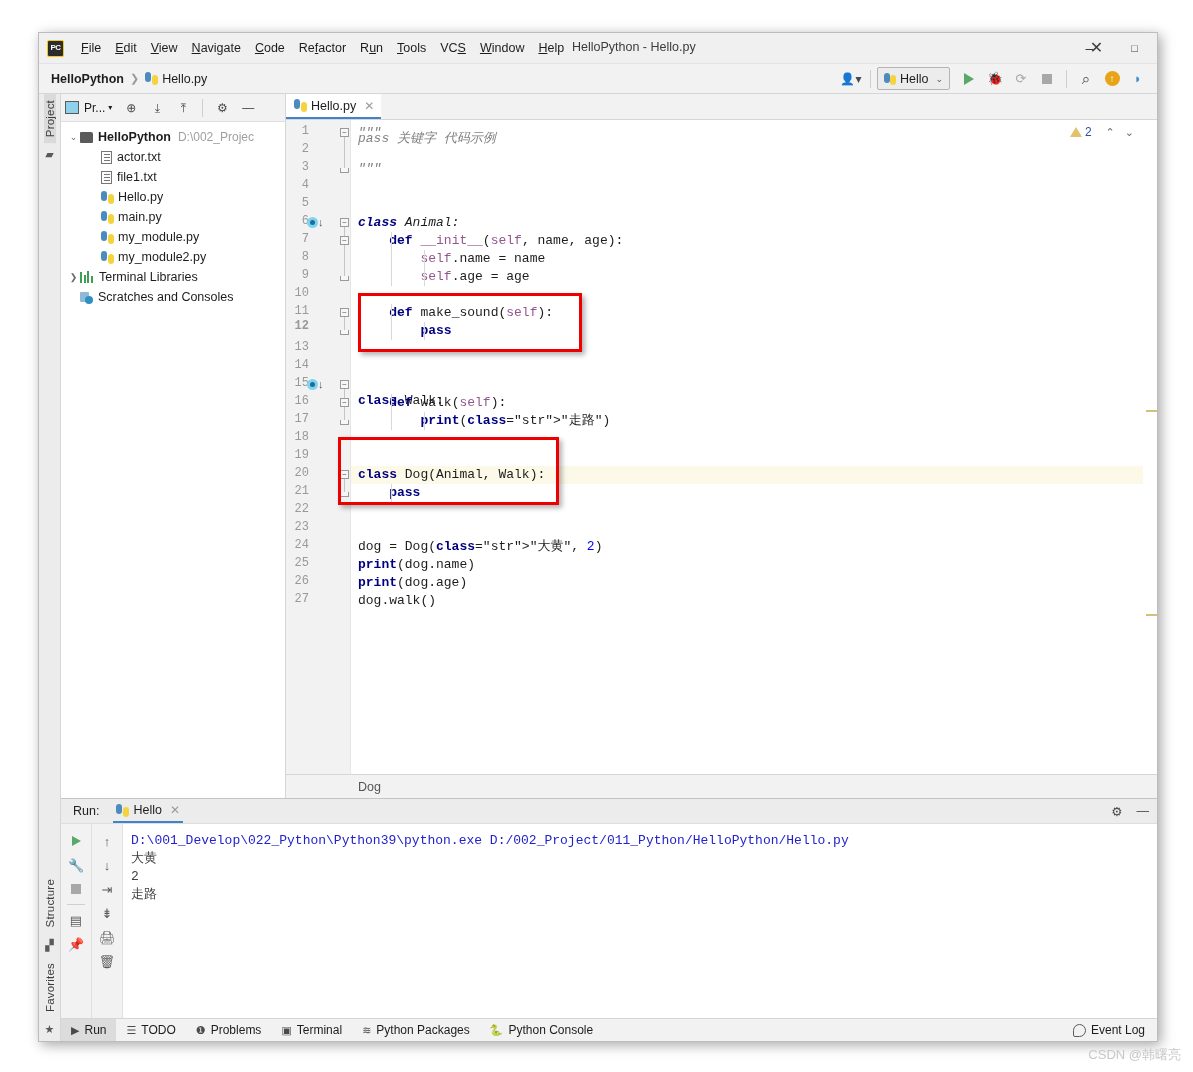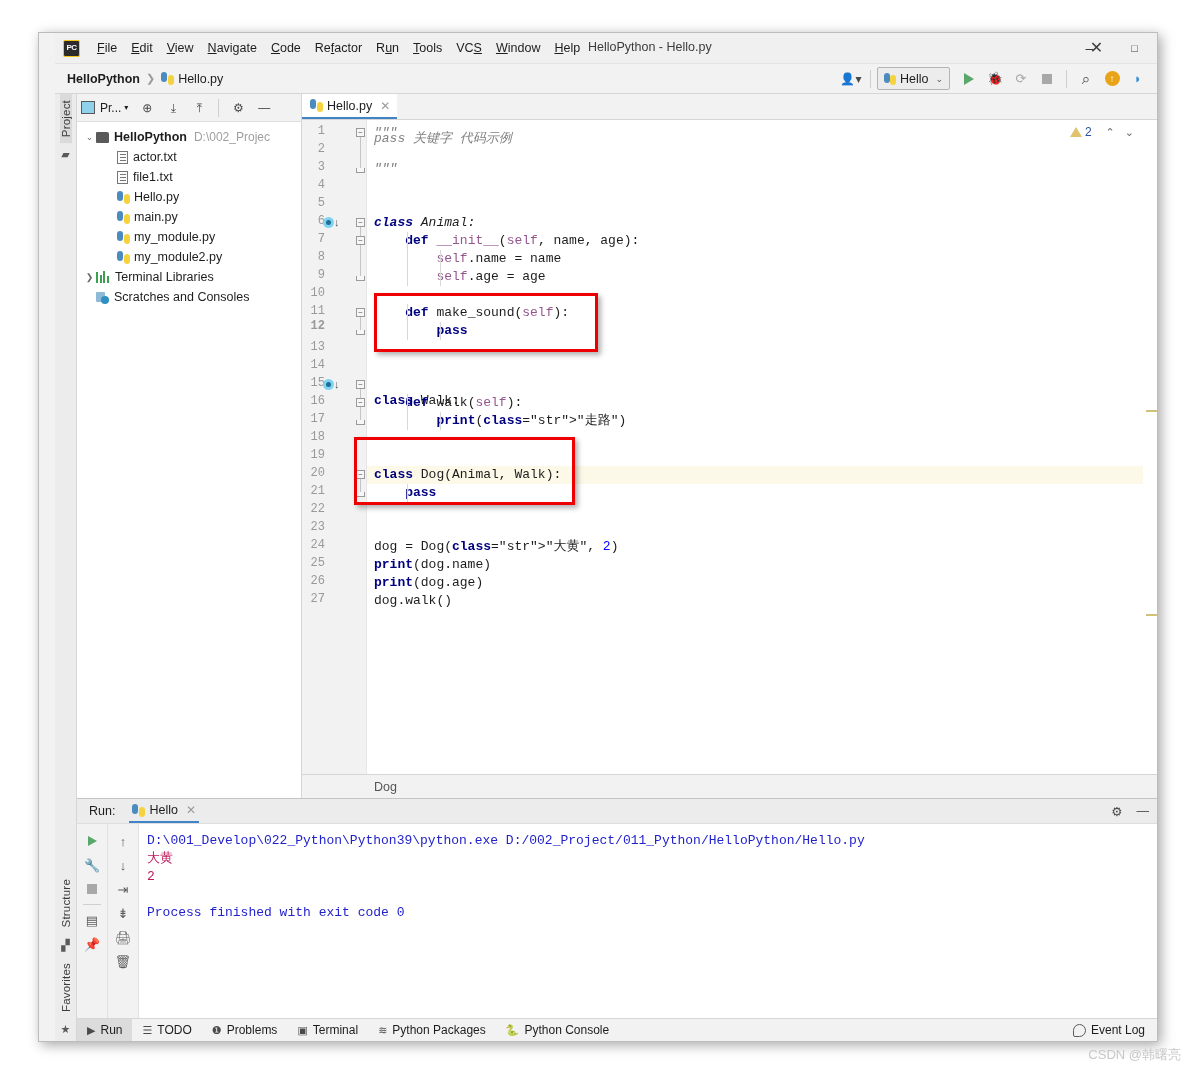--- a/index.html
+++ b/index.html
@@ -11,21 +11,21 @@
     -webkit-font-smoothing:antialiased;
     position:relative;
     overflow:hidden;
   }
   .shadow-wrap{
     position:absolute;left:38px;top:32px;width:1120px;height:1010px;
     box-shadow:3px 3px 12px rgba(0,0,0,.35);
     background:#f2f2f2;
     border:1px solid #bcbcbc;
     box-sizing:border-box;
-    display:flex;flex-direction:column;padding-left:16px;
+    display:flex;flex-direction:column;
   }
 
   
   .menubar{
     height:30px;background:#f0f0f0;border-bottom:1px solid #e3e3e3;
     display:flex;align-items:center;position:relative;flex:0 0 30px;
   }
   .pc-logo{
     width:17px;height:17px;margin-left:8px;margin-right:10px;
     background:#2b2b2b;border:1.5px solid #f5c518;border-radius:2px;
@@ -174,21 +174,21 @@
   .run-head-right{position:absolute;right:8px;display:flex;align-items:center;gap:14px;color:#4a4a4a;}
   .run-body{display:flex;flex:1 1 auto;min-height:0;}
   .run-tools{width:30px;flex:0 0 30px;background:#f2f2f2;border-right:1px solid #e0e0e0;
     display:flex;flex-direction:column;align-items:center;padding-top:5px;}
   .run-tools2{width:30px;flex:0 0 30px;background:#f2f2f2;border-right:1px solid #e0e0e0;
     display:flex;flex-direction:column;align-items:center;padding-top:5px;}
   .rt{height:24px;display:flex;align-items:center;justify-content:center;font-size:13px;color:#5a5a5a;}
   .rt-div{width:18px;height:1px;background:#d0d0d0;margin:3px 0;}
   .console{flex:1 1 auto;padding:8px 0 0 8px;font-family:"Liberation Mono", monospace;
     font-size:13px;color:#2222cc;line-height:18px;overflow:hidden;}
-  .console .cn{color:#be185d;}
+  .console .cn{color:#404040;}
 
   
   .tw-bar{height:22px;background:#f2f2f2;border-top:1px solid #d6d6d6;display:flex;align-items:center;
     flex:0 0 22px;position:relative;}
   .tw-btn{display:flex;align-items:center;height:22px;padding:0 10px;font-size:12px;color:#1d1d1d;}
   .tw-btn.sel{background:#dcdcdc;}
   .tw-btn .gi{margin-right:5px;font-size:11px;color:#4a4a4a;}
   .evlog{position:absolute;right:12px;display:flex;align-items:center;font-size:12px;color:#1d1d1d;}
   .evlog .b{width:11px;height:11px;border:1.4px solid #5a5a5a;border-radius:50% 50% 50% 2px;margin-right:5px;}
 
@@ -515,22 +515,22 @@
             <div class="rt">↓</div>
             <div class="rt">⇥</div>
             <div class="rt">⇟</div>
             <div class="rt">🖨</div>
             <div class="rt">🗑</div>
           </div>
           <div class="console" id="console">
               <div>D:\001_Develop\022_Python\Python39\python.exe D:/002_Project/011_Python/HelloPython/Hello.py</div>
               <div class="cn">大黄</div>
               <div class="cn">2</div>
+              <div class="cn">走路</div>
               <div>&nbsp;</div>
-              <div>Process finished with exit code 0</div>
             </div>
         </div>
       </div>
 
       <div class="tw-bar" id="twbar">
         <div class="tw-btn sel">
             <span class="gi">▶</span>
             <span>Run</span>
           </div>
           <div class="tw-btn">

